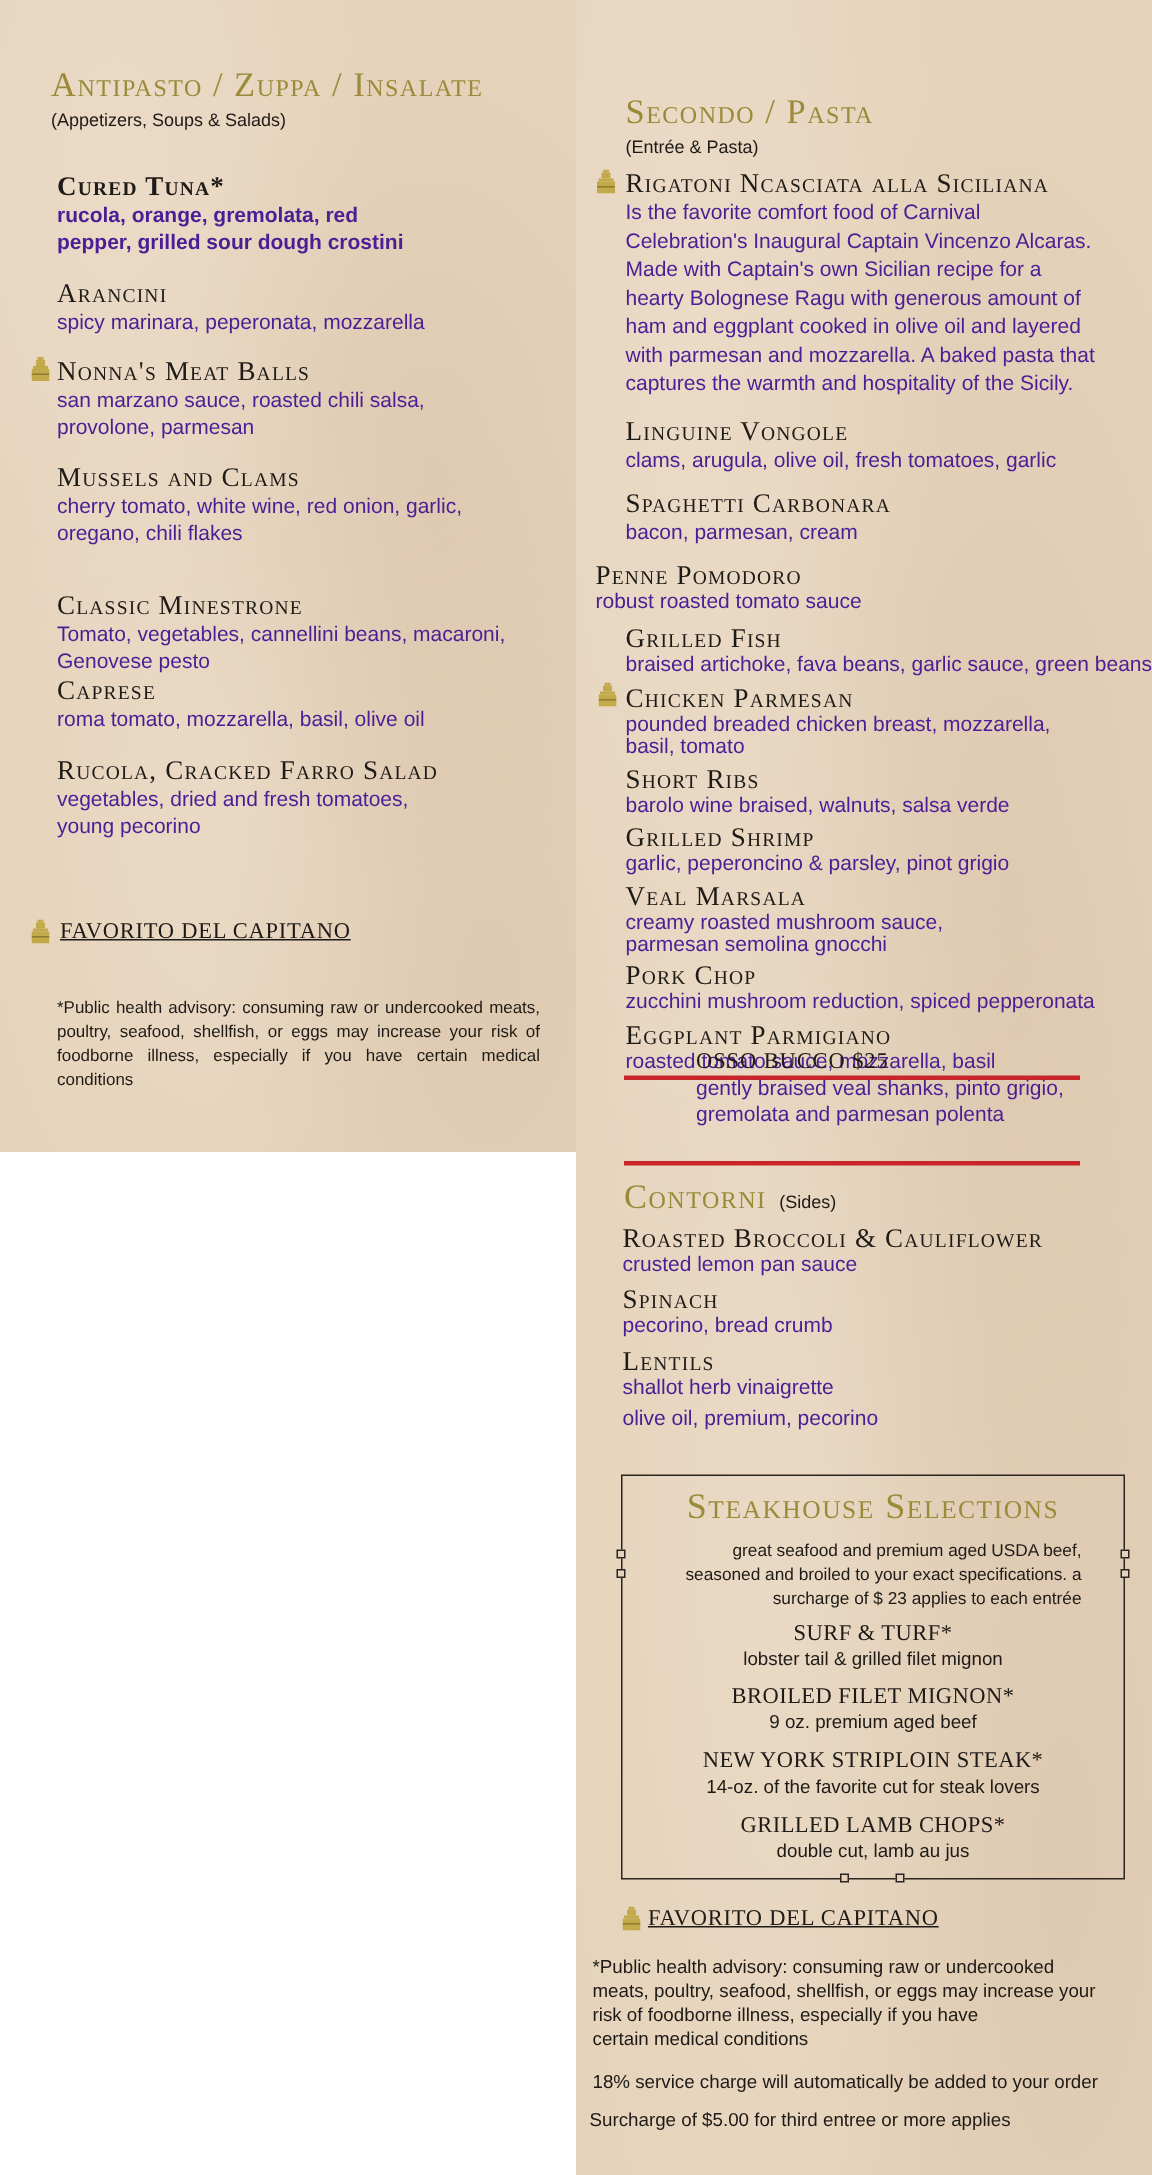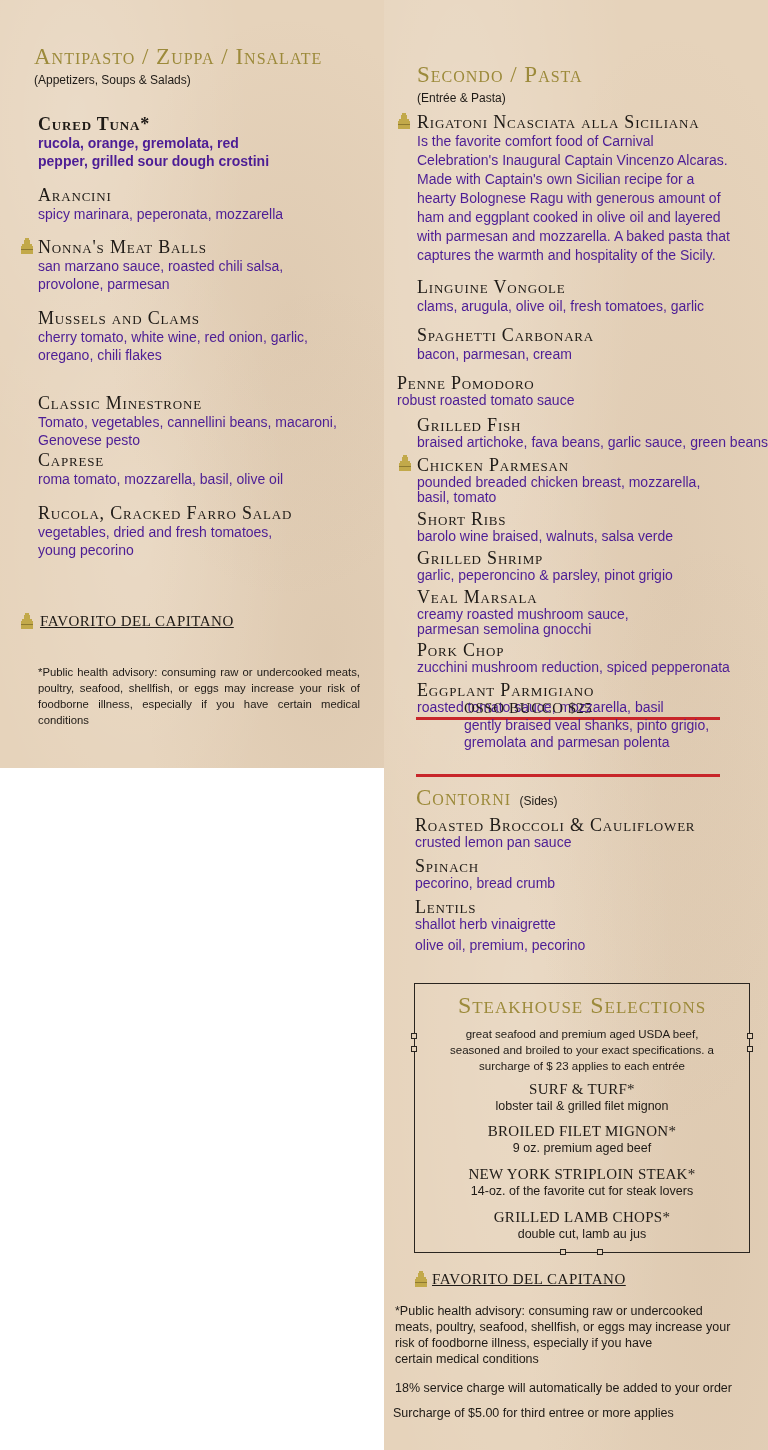--- a/index.html
+++ b/index.html
@@ -219,21 +219,21 @@
 <div class="item tight" style="left:415px; top:897px; width:350px;">
   <div class="item-name">Lentils</div>
   <div class="item-desc">shallot herb vinaigrette</div>
 </div>
 <div class="item tight" style="left:415px; top:938px; width:350px;">
   <div class="item-desc">olive oil, premium, pecorino</div>
 </div>
 
 <div class="steak-box">
   <div class="steak-title">Steakhouse Selections</div>
-  <div class="steak-intro" style="padding:0 28px;">great seafood and premium aged USDA beef, seasoned and broiled to your exact specifications. a surcharge of $ 23 applies to each entrée</div>
+  <div class="steak-intro" style="padding:0 28px;text-align:right;">great seafood and premium aged USDA beef, seasoned and broiled to your exact specifications. a surcharge of $ 23 applies to each entrée</div>
 
   <div class="steak-item" style="top:96px;">
     <div class="steak-name">SURF &amp; TURF*</div>
     <div class="steak-desc">lobster tail &amp; grilled filet mignon</div>
   </div>
   <div class="steak-item" style="top:138px;">
     <div class="steak-name">BROILED FILET MIGNON*</div>
     <div class="steak-desc">9 oz. premium aged beef</div>
   </div>
   <div class="steak-item" style="top:181px;">

